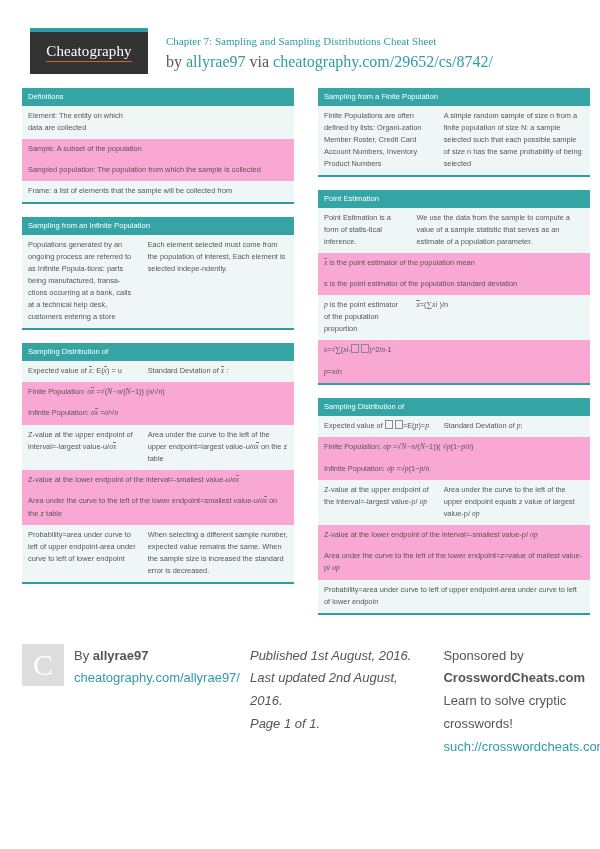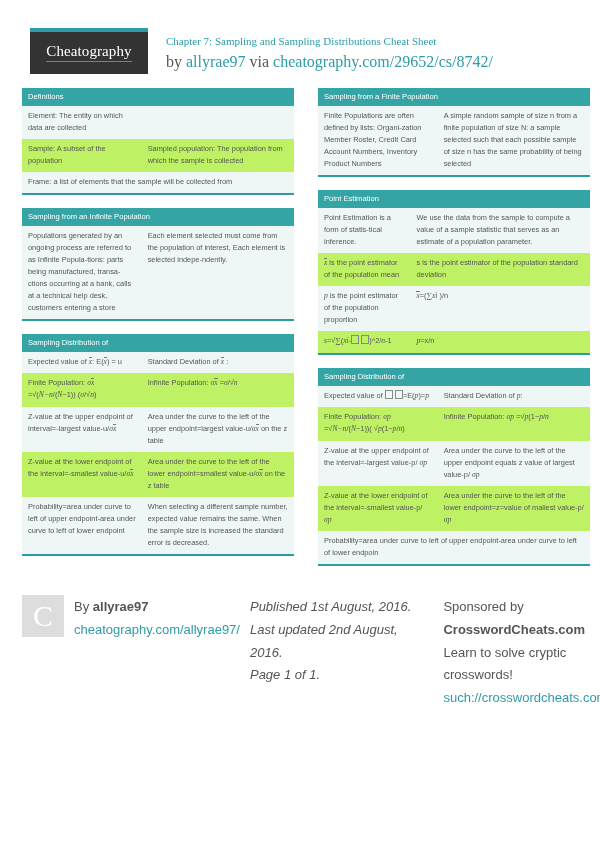--- a/index.html
+++ b/index.html
@@ -97,21 +97,21 @@
     font-size: 7.6px;
     padding: 4px 6px 5px 6px;
     line-height: 1.2;
   }
   .row {
     display: flex;
     font-size: 7.4px;
     line-height: 1.62;
   }
   .row.alt { background: #eef7f6; }
-  .row.plain { background: #bef264; }
+  .row.plain { background: #f9a8d4; flex-direction: column; }
   .cell {
     padding: 4px 6px 5px 6px;
     box-sizing: border-box;
   }
   .c-left  { flex: 0 0 44%; }
   .c-right { flex: 1 1 56%; }
   .c-left-narrow  { flex: 0 0 34%; }
   .c-right-wide   { flex: 1 1 66%; }
   .c-full { flex: 1 1 100%; }
 

